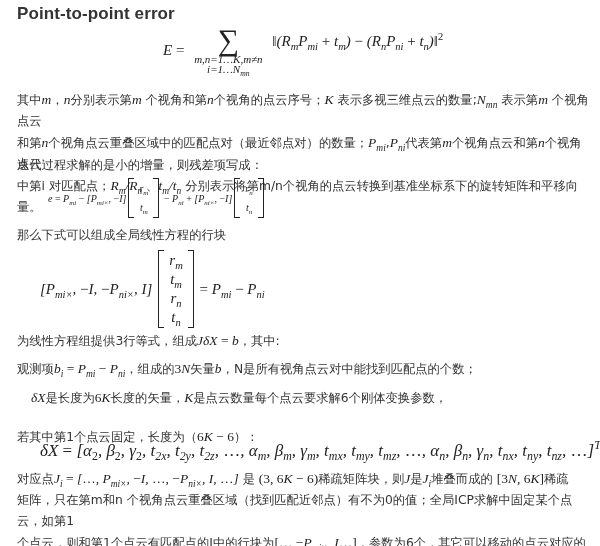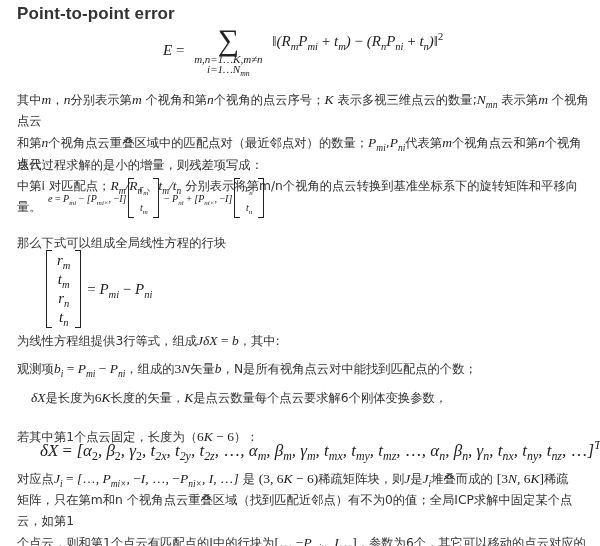--- a/index.html
+++ b/index.html
@@ -81,23 +81,24 @@
     <span class="bmat">
         <span class="lb"></span>
         <span class="cells math">
           <span>r<sub>n</sub></span>
           <span>t<sub>n</sub></span>
         </span>
         <span class="rb"></span>
       </span>
   </div>
 
-  <div class="para" style="top:225px;margin-top:8px;">那么下式可以组成全局线性方程的行块</div>
+  <div class="para" style="top:225px;">那么下式可以组成全局线性方程的行块</div>
 
   <div class="eq" style="left:40px; top:250px; font-size:15px; display:flex; align-items:center;">
+    <span class="math">[P<sub>mi×</sub>, <span class="up">−</span>I, <span class="up">−</span>P<sub>ni×</sub>, I]</span>
     <span class="bmat" style="margin-left:6px;">
         <span class="lb"></span>
         <span class="cells math">
           <span>r<sub>m</sub></span>
           <span>t<sub>m</sub></span>
           <span>r<sub>n</sub></span>
           <span>t<sub>n</sub></span>
         </span>
         <span class="rb"></span>
       </span>

